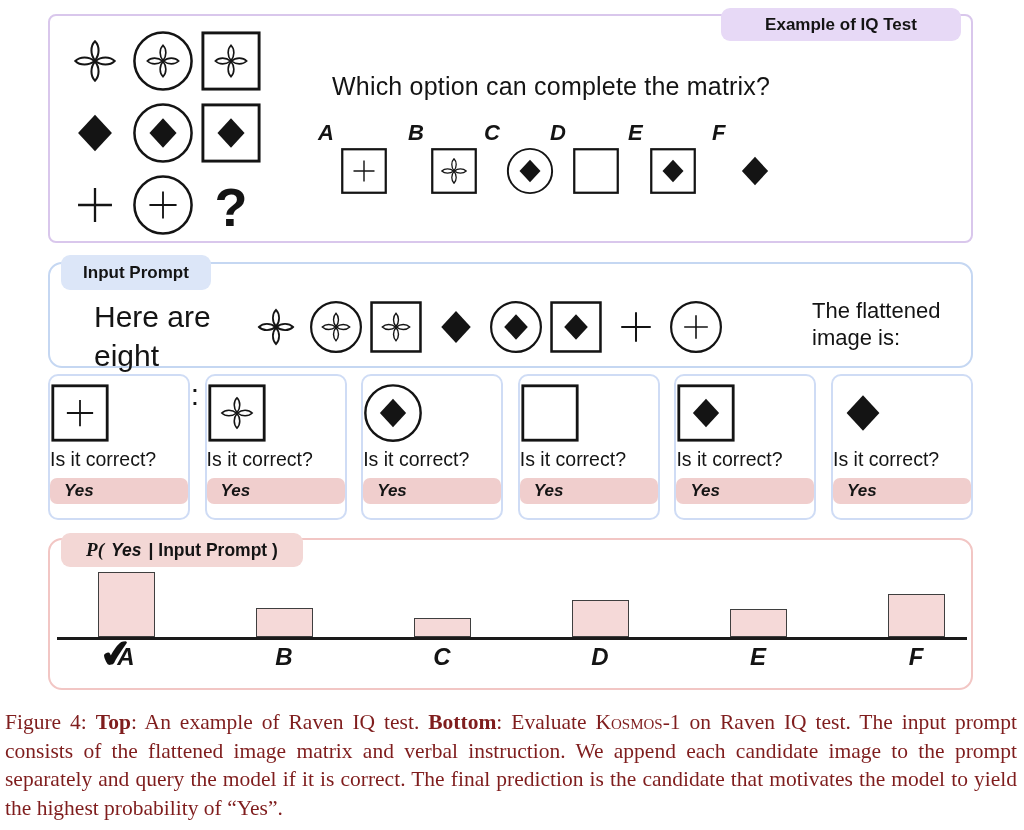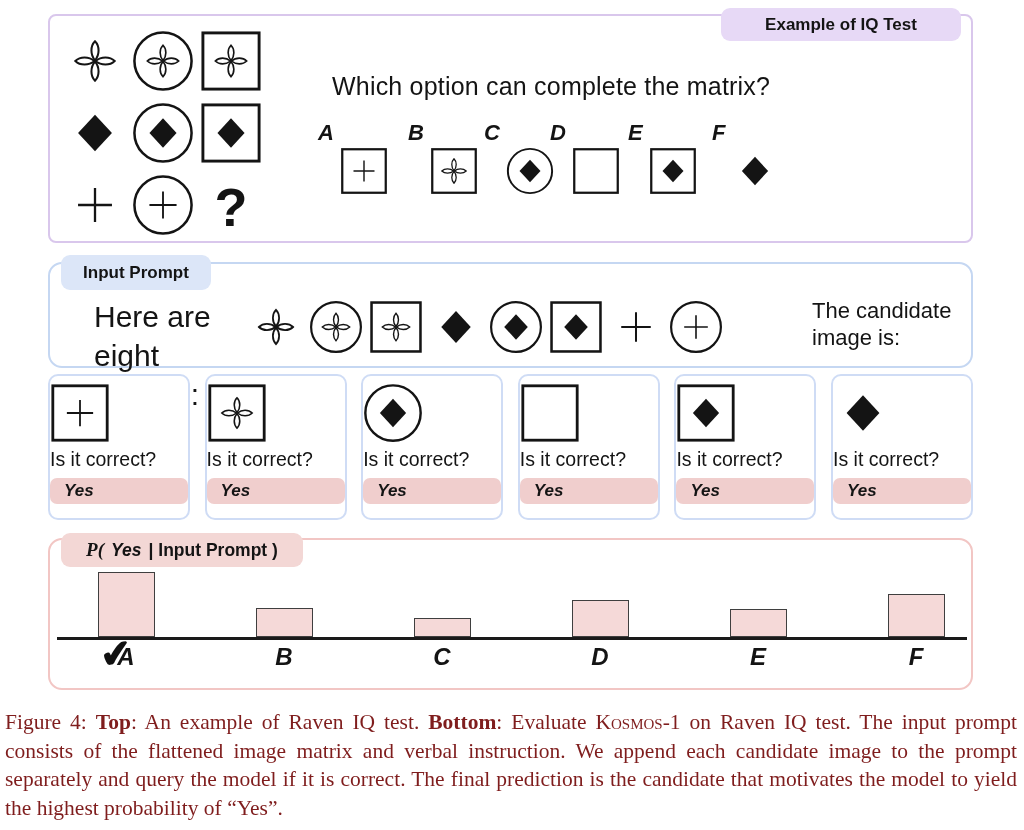--- a/index.html
+++ b/index.html
@@ -264,21 +264,21 @@
               <path d="M32 7V57M7 32H57" stroke="#141414" stroke-width="3.4" fill="none"></path>
             </g>
           </svg></span>
         <span class="pshape"><svg width="54" height="54" viewBox="0 0 64 64">
             <g transform="translate(32 32) scale(0.56) translate(-32 -32)">
               <path d="M32 7V57M7 32H57" stroke="#141414" stroke-width="3.4" fill="none"></path>
             </g>
             <circle cx="32" cy="32" r="29.5" fill="none" stroke="#141414" stroke-width="2.6"></circle>
           </svg></span>
       </div>
-    <div class="outro">The candidate image is:</div>
+    <div class="outro">The flattened image is:</div>
   </section>
 
   <div class="cands">
       <div class="card">
         <div class="card-shape"><svg width="60" height="60" viewBox="0 0 64 64">
             <g transform="translate(32 32) scale(0.56) translate(-32 -32)">
               <path d="M32 7V57M7 32H57" stroke="#141414" stroke-width="3.4" fill="none"></path>
             </g>
             <rect x="3" y="3" width="58" height="58" fill="none" stroke="#141414" stroke-width="3"></rect>
           </svg></div>

